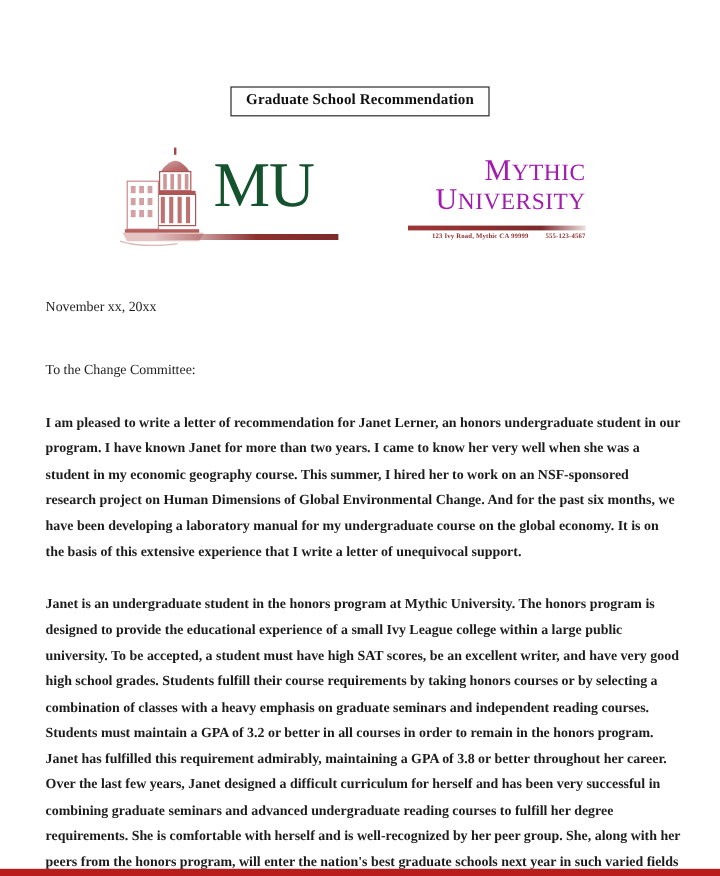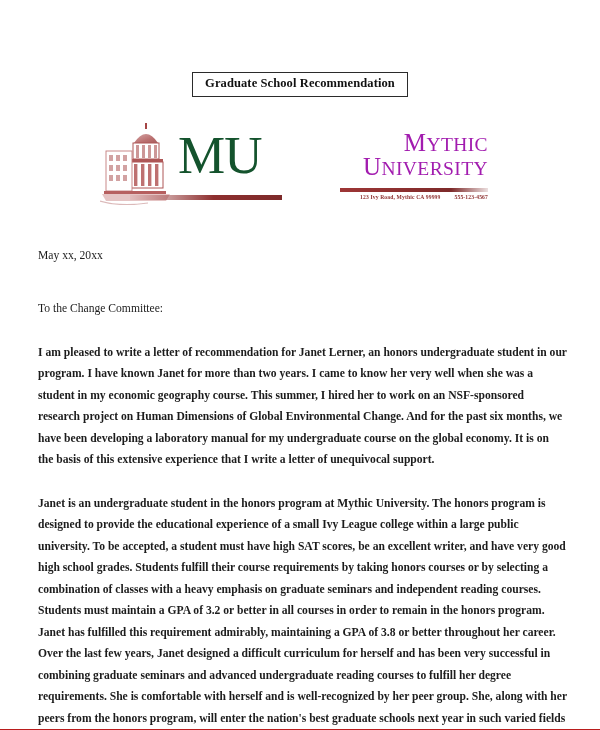--- a/index.html
+++ b/index.html
@@ -16,21 +16,21 @@
     color: #1c1c1c;
     position: relative;
   }
 
   .page {
     position: relative;
     width: 600px;
     height: 730px;
     box-sizing: border-box;
     background: #ffffff;
-    border-bottom: 1px solid #b91c1c;
+    border-bottom: 6px solid #b91c1c;
     overflow: hidden;
   }
 
   
   .title-wrap {
     display: flex;
     justify-content: center;
     padding-top: 72px;
   }
   .title-box {
@@ -189,20 +189,20 @@
       <div class="wm-line"><span class="cap">M</span><span class="sc">YTHIC</span></div>
       <div class="wm-line"><span class="cap">U</span><span class="sc">NIVERSITY</span></div>
     </div>
     <div class="wm-rule"></div>
     <div class="wm-address">
       <span>123 Ivy Road, Mythic CA 99999</span><span class="gap"></span><span>555-123-4567</span>
     </div>
   </div>
 
   <div class="body-copy">
-    <div class="date-line">May xx, 20xx</div>
+    <div class="date-line">November xx, 20xx</div>
     <div class="salutation">To the Change Committee:</div>
     <p class="para">I am pleased to write a letter of recommendation for Janet Lerner, an honors undergraduate student in our program. I have known Janet for more than two years. I came to know her very well when she was a student in my economic geography course. This summer, I hired her to work on an NSF-sponsored research project on Human Dimensions of Global Environmental Change. And for the past six months, we have been developing a laboratory manual for my undergraduate course on the global economy. It is on the basis of this extensive experience that I write a letter of unequivocal support.</p>
     <p class="para">Janet is an undergraduate student in the honors program at Mythic University. The honors program is designed to provide the educational experience of a small Ivy League college within a large public university. To be accepted, a student must have high SAT scores, be an excellent writer, and have very good high school grades. Students fulfill their course requirements by taking honors courses or by selecting a combination of classes with a heavy emphasis on graduate seminars and independent reading courses. Students must maintain a GPA of 3.2 or better in all courses in order to remain in the honors program. Janet has fulfilled this requirement admirably, maintaining a GPA of 3.8 or better throughout her career. Over the last few years, Janet designed a difficult curriculum for herself and has been very successful in combining graduate seminars and advanced undergraduate reading courses to fulfill her degree requirements. She is comfortable with herself and is well-recognized by her peer group. She, along with her peers from the honors program, will enter the nation's best graduate schools next year in such varied fields as medicine, law, and other allied social sciences. She seeks to enroll in your graduate planning program.</p>
 
   </div>
 
 </div>
 
 </body></html>

